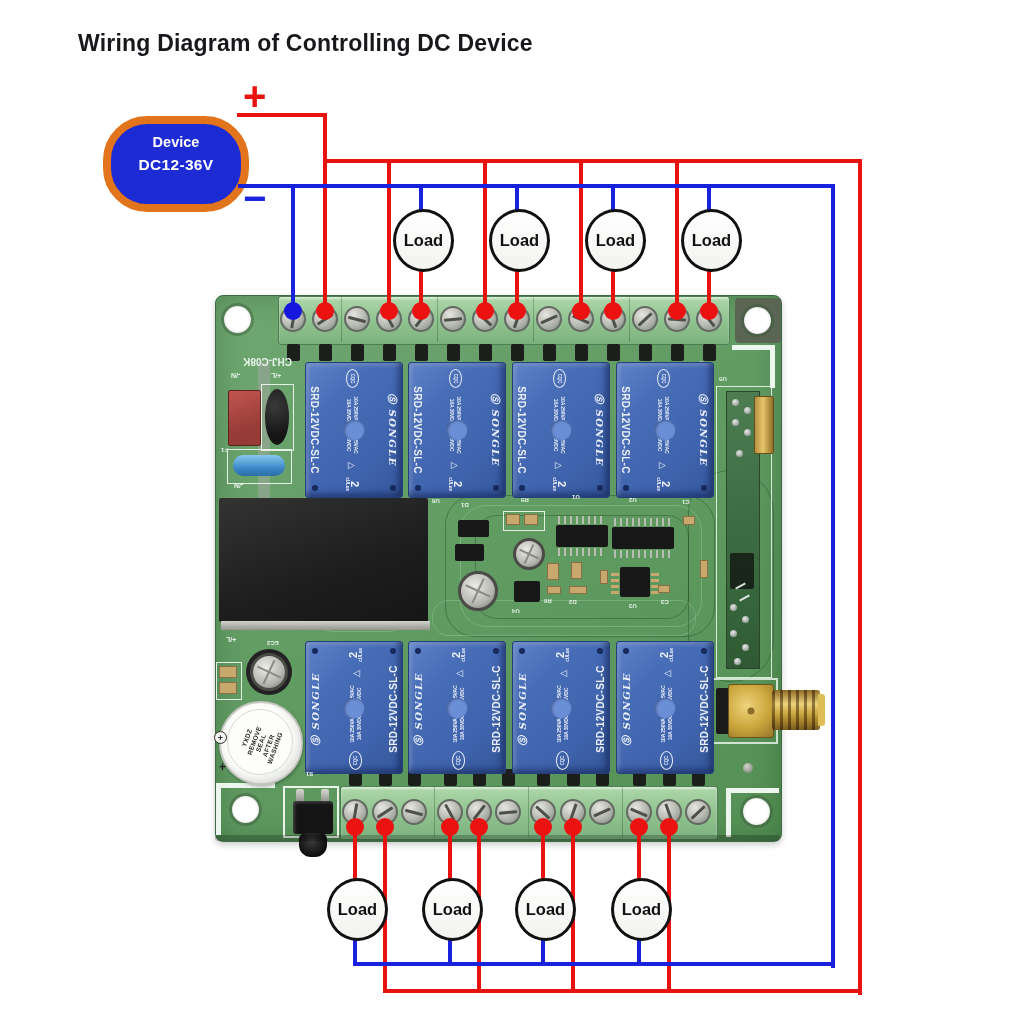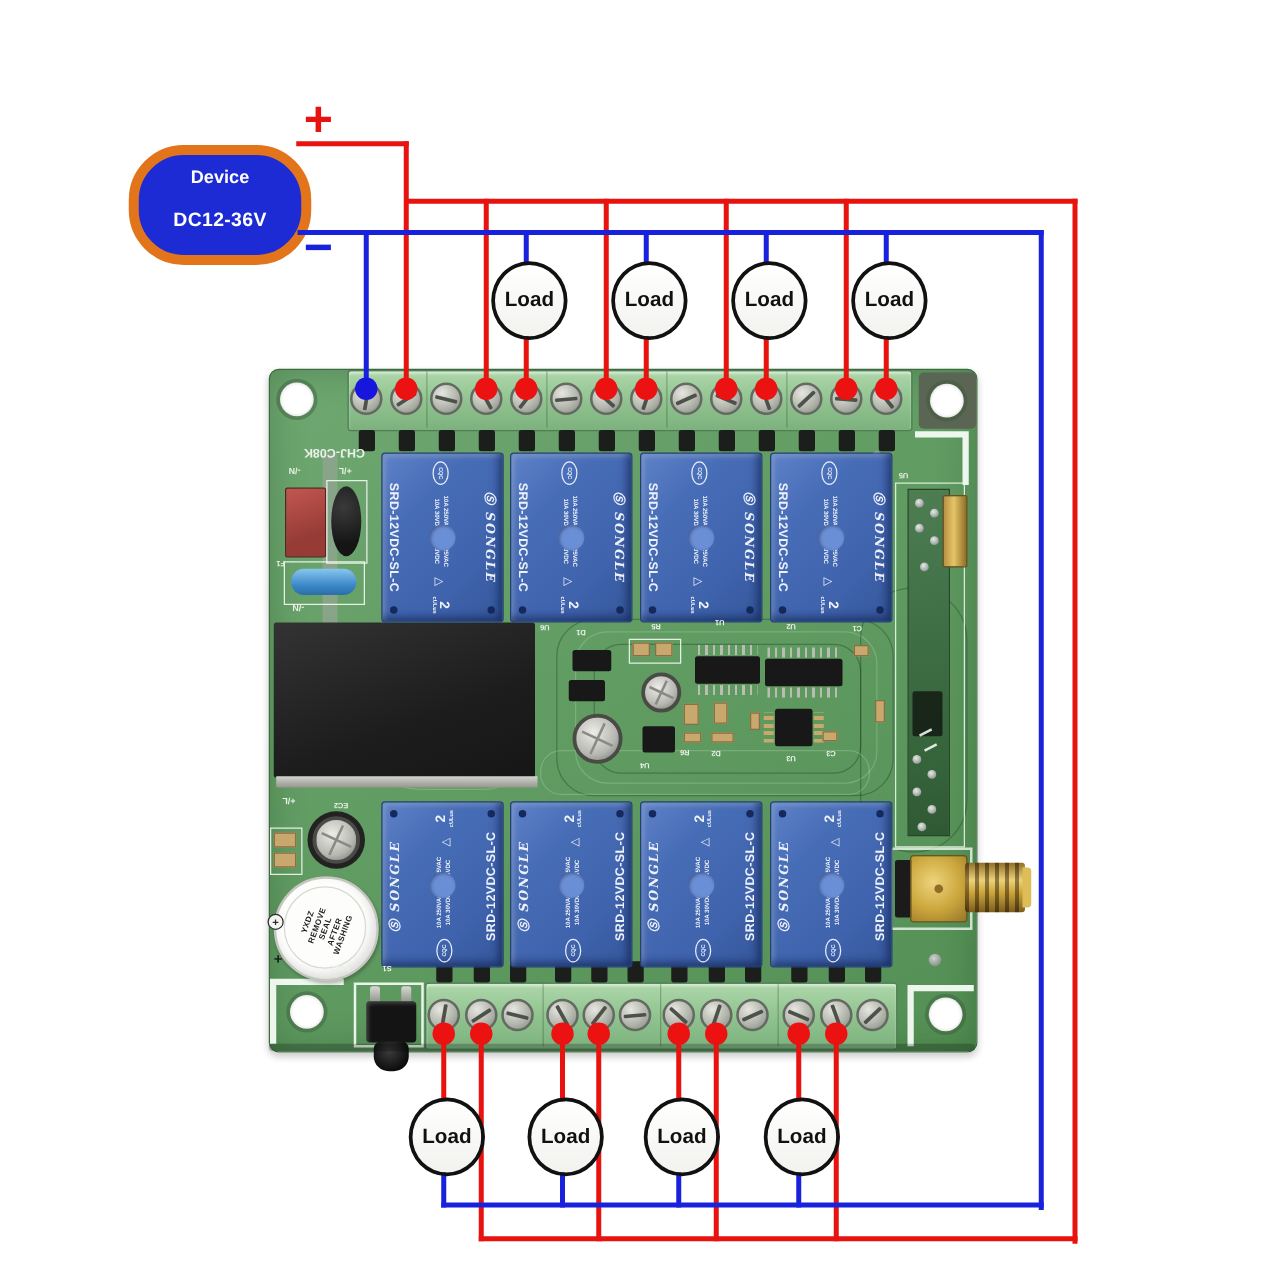--- a/index.html
+++ b/index.html
@@ -5,21 +5,21 @@
   html,body{margin:0;padding:0;background:#ffffff;}
   .canvas{position:relative;width:1020px;height:1020px;background:#fff;overflow:hidden;
           font-family:"Liberation Sans",sans-serif;}
   .abs{position:absolute;}
   
   .title{left:78px;top:30px;font-size:23px;font-weight:800;color:var(--title-color);letter-spacing:.2px;}
   
   .badge{left:103px;top:116px;width:130px;height:80px;border:8px solid var(--badge-orange);
          border-radius:44px;background:var(--badge-blue);text-align:center;color:#fff;}
   .badge .l1{margin-top:10px;font-size:14.5px;font-weight:800;}
-  .badge .l2{margin-top:18px;font-size:15.5px;font-weight:800;letter-spacing:.3px;}
+  .badge .l2{margin-top:6px;font-size:15.5px;font-weight:800;letter-spacing:.3px;}
   .plus{left:243px;top:74px;font-size:40px;line-height:44px;font-weight:800;color:var(--wire-red);}
   .minus{left:243px;top:176px;font-size:40px;line-height:44px;font-weight:800;color:var(--wire-blue);}
   
   .wire{position:absolute;}
   .wire.red{background:var(--wire-red);}
   .wire.blue{background:var(--wire-blue);}
   .dot{position:absolute;width:18px;height:18px;border-radius:50%;}
   .dot.red{background:var(--dot-red);}
   .dot.blue{background:var(--dot-blue);}
   
@@ -129,20 +129,21 @@
                         repeating-linear-gradient(90deg,rgba(60,40,5,.5) 0 3px,rgba(255,255,255,0) 3px 8px);
              background-blend-mode:multiply;}
   .smatip{left:818px;top:694px;width:7px;height:32px;background:#dcbd58;border-radius:0 3px 3px 0;}
   .bshadow{left:215px;top:835px;width:565px;height:6px;background:rgba(0,0,0,.22);border-radius:3px;}
 </style>
 </head>
 <body>
 
 <div class="canvas">
 
+  <div class="abs title">Wiring Diagram of Controlling DC Device</div>
 
   <div class="abs badge">
     <div class="l1">Device</div>
     <div class="l2">DC12-36V</div>
   </div>
 
   <div class="abs plus">+</div>
   <div class="abs minus">−</div>
 
   <div class="abs board"></div>

